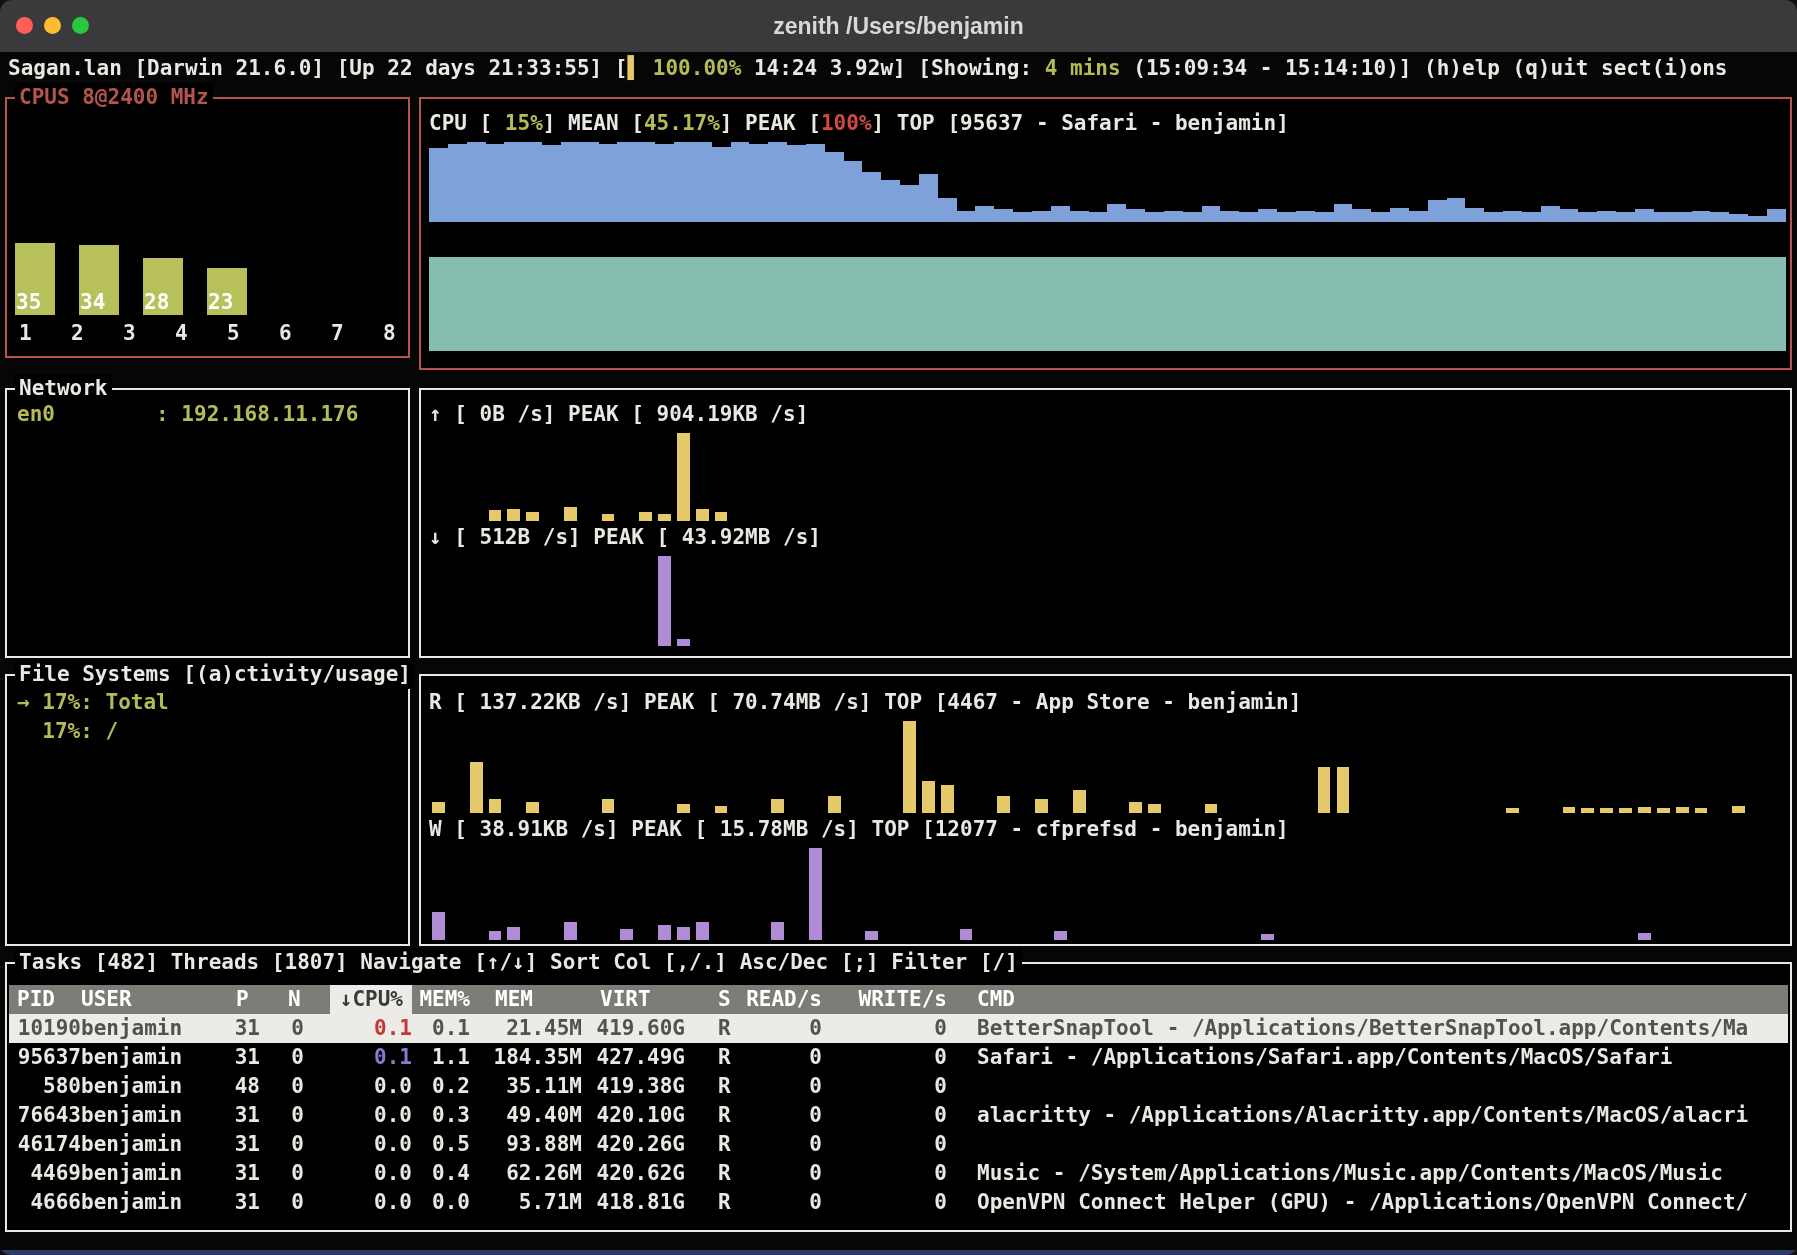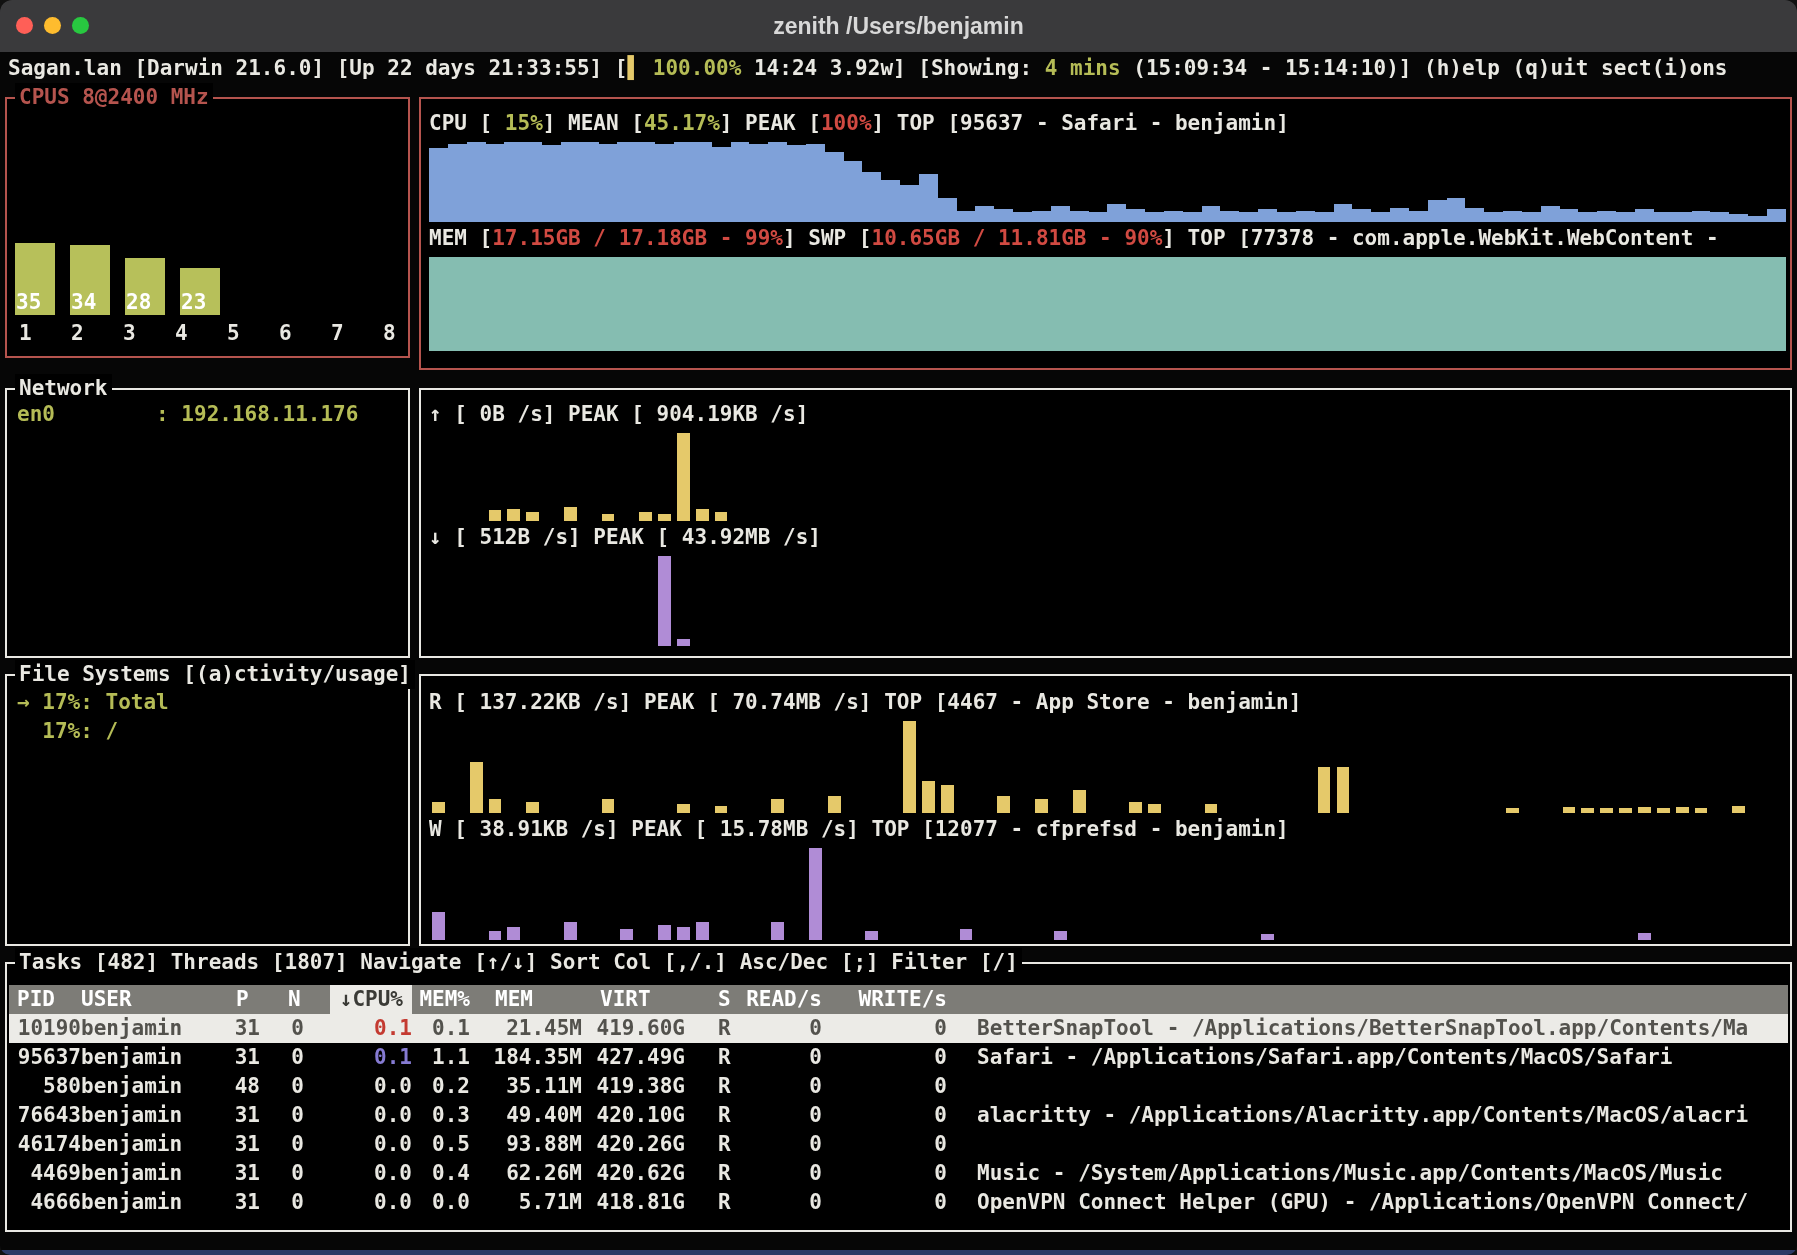--- a/index.html
+++ b/index.html
@@ -23,21 +23,21 @@
   .btitle.salmon{color:#b5544e;}
   .rline{position:absolute;left:8px;right:2px;white-space:nowrap;overflow:hidden;}
   
   .chart{position:absolute;display:flex;align-items:flex-end;overflow:hidden;}
   .chart .slot{flex:1 1 0;height:100%;display:flex;align-items:flex-end;justify-content:center;}
   .chart .slot .bar{width:100%;}
   .chart.gaps .slot .bar{width:68%;}
   
   #core-bars{position:absolute;left:8px;bottom:41px;height:207px;display:flex;align-items:flex-end;}
   #core-axis{position:absolute;left:8px;bottom:8px;height:29px;display:flex;}
-  .cslot{width:55px;position:relative;display:flex;align-items:flex-end;}
+  .cslot{width:64px;position:relative;display:flex;align-items:flex-end;}
   .cslot.axis{display:block;padding-left:4px;box-sizing:border-box;width:52px;}
   .cbar{width:40px;background:#b7c05a;position:relative;}
   .clabel{position:absolute;bottom:-2px;left:1px;color:#fff;}
   
   .lpad{position:absolute;left:10px;top:10px;white-space:pre;}
   
   #task-header{position:absolute;top:21px;left:2px;right:2px;height:29px;background:#7d7c77;color:#fff;}
   #task-rows{position:absolute;top:50px;left:2px;right:2px;}
   .trow,#task-header{display:grid;grid-template-columns:72px 127px 52px 44px 108px 58px 112px 103px 46px 91px 125px minmax(0,1fr);}
   .trow{height:29px;}
@@ -323,21 +323,20 @@
         <div class="slot">
           <div class="bar" style="height: 10%; background: rgb(127, 161, 217);"></div>
         </div>
         <div class="slot">
           <div class="bar" style="height: 8%; background: rgb(127, 161, 217);"></div>
         </div>
         <div class="slot">
           <div class="bar" style="height: 16%; background: rgb(127, 161, 217);"></div>
         </div>
       </div>
-    <div class="rline" style="top:125px;"><span class="c-w">MEM [</span><span class="c-r">17.15GB / 17.18GB - 99%</span><span class="c-w">] SWP [</span><span class="c-r">10.65GB / 11.81GB - 90%</span><span class="c-w">] TOP [77378 - com.apple.WebKit.WebContent - </span></div>
     <div class="chart" style="top:157px;left:8px;right:4px;height:95px;">
         <div class="slot">
           <div class="bar" style="height: 99%; background: rgb(133, 189, 177);"></div>
         </div>
       </div>
   </div>
 
   <div class="box" style="left:5px;top:388px;width:405px;height:270px;">
     <div class="btitle">Network</div>
     <div class="lpad"><span class="c-g">en0        : 192.168.11.176</span></div>
@@ -1238,20 +1237,21 @@
         <div class="cell h a-l col1">USER</div>
         <div class="cell h a-l col2">P</div>
         <div class="cell h a-l col3">N</div>
         <div class="cell h a-r col4"><span class="sortbg">↓CPU%</span></div>
         <div class="cell h a-r col5">MEM%</div>
         <div class="cell h a-l col6">MEM</div>
         <div class="cell h a-l col7">VIRT</div>
         <div class="cell h a-l col8">S</div>
         <div class="cell h a-r col9">READ/s</div>
         <div class="cell h a-r col10">WRITE/s</div>
+        <div class="cell h a-l col11">CMD</div>
       </div>
     <div id="task-rows">
         <div class="trow sel">
           <div class="cell a-r col0">10190</div>
           <div class="cell a-l col1">benjamin</div>
           <div class="cell a-r col2">31</div>
           <div class="cell a-r col3">0</div>
           <div class="cell a-r col4 c-red">0.1</div>
           <div class="cell a-r col5">0.1</div>
           <div class="cell a-r col6">21.45M</div>

